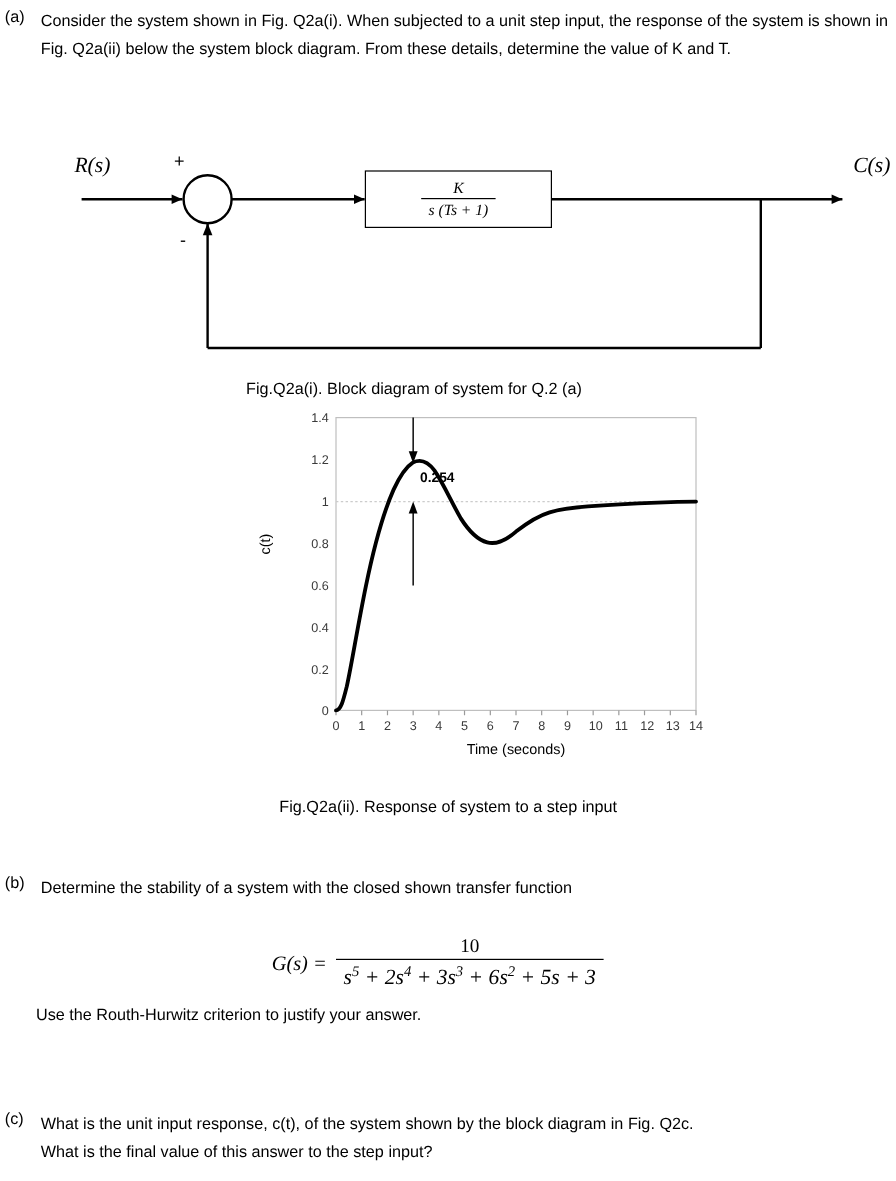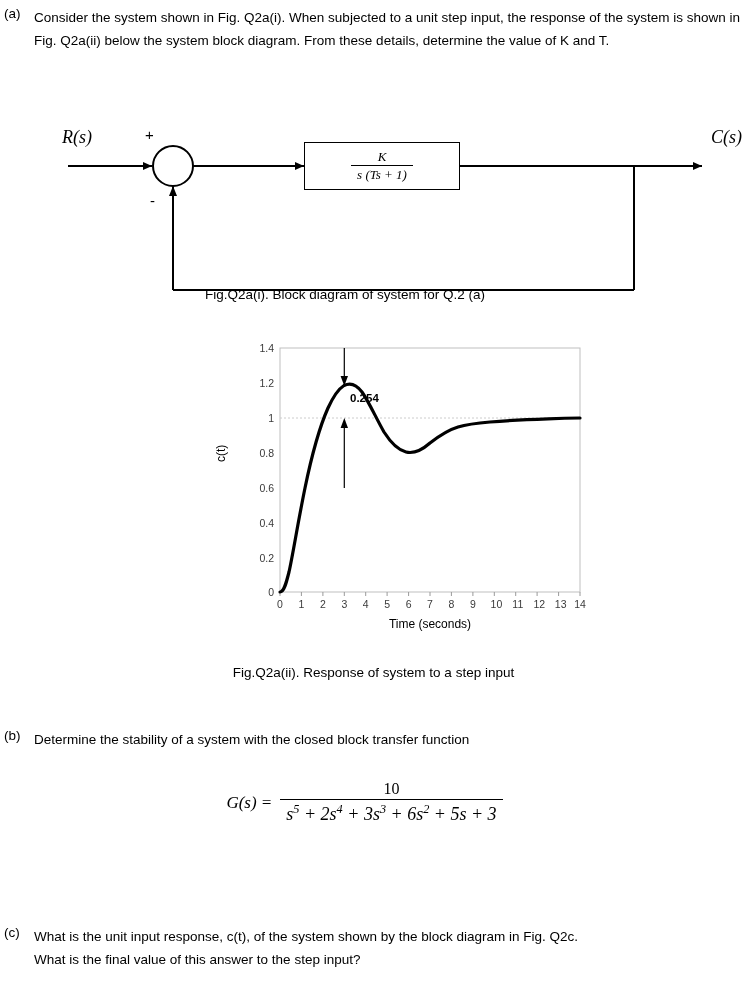--- a/index.html
+++ b/index.html
@@ -115,21 +115,21 @@
     padding-top: 2px;
   }
 
   .cap {
     position: absolute;
     text-align: center;
     font-size: 13.5px;
   }
   .cap-i {
     left: 0;
-    top: 287px;
+    top: 316px;
     width: 690px;
   }
   .cap-ii {
     left: 0;
     top: 665px;
     width: 747px;
   }
 
   
   .plot-wrap {
@@ -320,35 +320,36 @@
     <text x="122" y="62" font-family="Liberation Sans, sans-serif" font-size="11.5" font-weight="bold" fill="#000">0.254</text>
 
     <text x="202" y="288" font-family="Liberation Sans, sans-serif" font-size="12" fill="#000" text-anchor="middle">Time (seconds)</text>
   </svg>
 
   <div class="cap cap-ii">Fig.Q2a(ii). Response of system to a step input</div>
 
   <div class="qb-block">
     <div class="qa-row">
       <div class="qa-label">(b)</div>
-      <div class="qa-text">Determine the stability of a system with the closed block transfer function</div>
+      <div class="qa-text">Determine the stability of a system with the closed shown transfer function</div>
     </div>
   </div>
 
   <div class="eq-wrap">
     <span class="eq">
       <span class="eq-lhs">G(s) =</span>
       <span class="frac">
         <span class="num">10</span>
         <span class="bar"></span>
         <span class="den">s<sup>5</sup> + 2s<sup>4</sup> + 3s<sup>3</sup> + 6s<sup>2</sup> + 5s + 3</span>
       </span>
     </span>
   </div>
 
+  <div class="qb-note">Use the Routh-Hurwitz criterion to justify your answer.</div>
 
   <div class="qc-block">
     <div class="qa-row">
       <div class="qa-label">(c)</div>
       <div class="qa-text">What is the unit input response, c(t), of the system shown by the block diagram in Fig. Q2c.</div>
     </div>
     <div class="qc-line2">What is the final value of this answer to the step input?</div>
   </div>
 
 </div>

